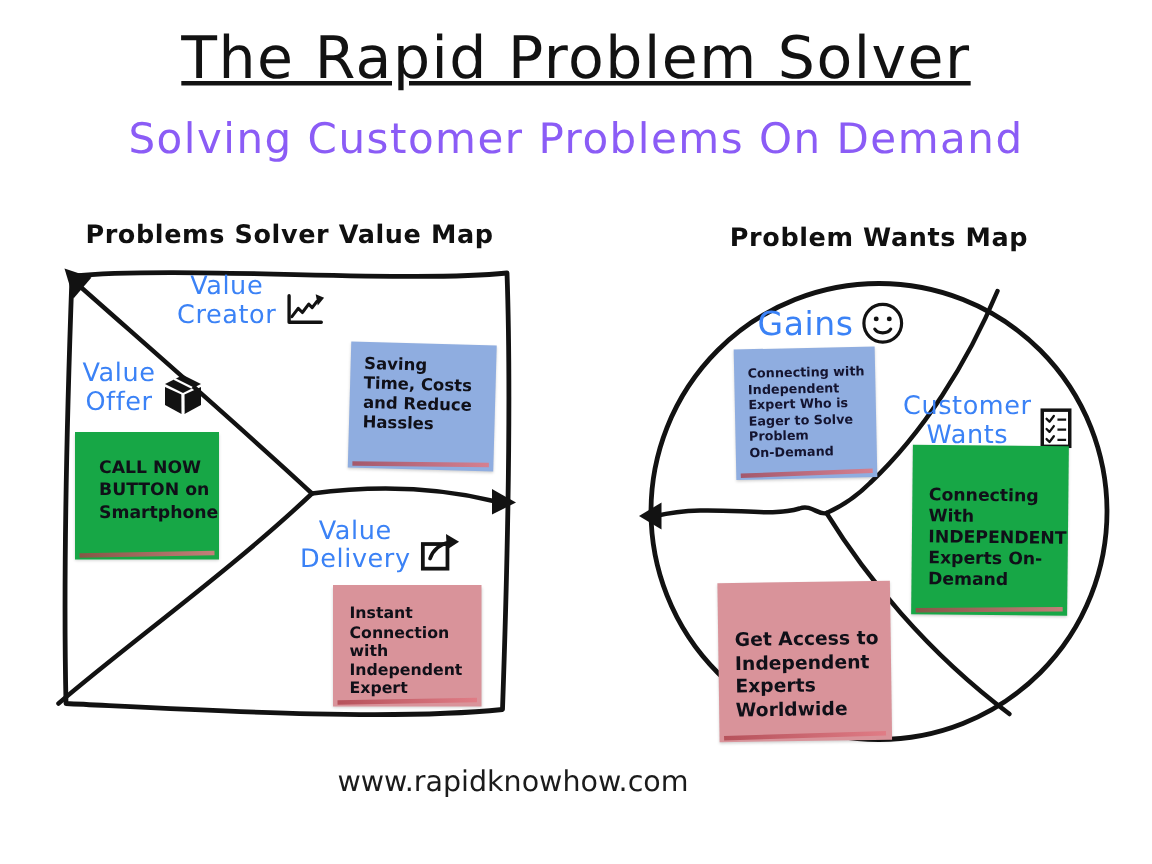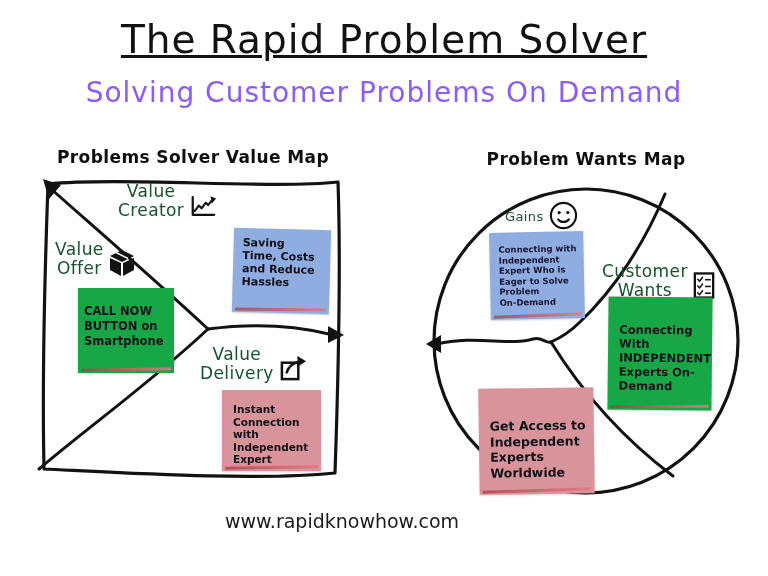--- a/index.html
+++ b/index.html
@@ -16,41 +16,41 @@
     letter-spacing:1px;font-weight:500;text-decoration:underline;
   }
   .subtitle{
     left:0;top:76px;width:768px;font-size:28px;line-height:34px;color:#8b5cf6;
     letter-spacing:1px;
   }
   .map-heading{
     font-size:17px;font-weight:bold;color:#101010;letter-spacing:.4px;
   }
   .hand-label{
-    display:flex;align-items:flex-end;gap:5px;color:#14532d;
+    display:flex;align-items:flex-end;gap:5px;color:#3b82f6;
     font-size:17px;line-height:19px;letter-spacing:.4px;
   }
   .hand-label .txt{text-align:center;}
   .hand-label svg{flex:0 0 auto;margin-bottom:1px;}
   
   .note{
     position:absolute;box-sizing:border-box;color:#101018;font-weight:bold;
     box-shadow:0 1px 2px rgba(0,0,0,.18);
   }
   .note::after{
     content:"";position:absolute;left:3%;right:3%;bottom:2px;height:3px;
     background:linear-gradient(90deg,rgba(170,60,70,.75),rgba(225,120,130,.85));
     transform:rotate(-1deg);
   }
   .note-blue{background:#8fade0;}
   .note-green{background:#17a746;}
   .note-pink{background:#d9939a;}
   .n-blue-l{left:233px;top:229px;width:97px;height:84px;padding:8px 6px 0 9px;
     font-size:11px;line-height:13px;transform:rotate(1.6deg);}
-  .n-green-l{left:78px;top:288px;width:96px;height:85px;padding:16px 4px 0 6px;
+  .n-green-l{left:50px;top:288px;width:96px;height:85px;padding:16px 4px 0 16px;
     font-size:11.5px;line-height:15px;}
   .n-pink-l{left:222px;top:390px;width:99px;height:81px;padding:13px 4px 0 11px;
     font-size:10.5px;line-height:12.5px;}
   .n-blue-r{left:490px;top:232px;width:94px;height:87px;padding:12px 4px 0 9px;
     font-size:8.5px;line-height:10.5px;transform:rotate(-1.2deg);color:#141430;}
   .n-green-r{left:608px;top:297px;width:104px;height:113px;padding:26px 4px 0 11px;
     font-size:11.5px;line-height:14px;transform:rotate(.6deg);}
   .n-pink-r{left:479px;top:388px;width:115px;height:106px;padding:30px 4px 0 11px;
     font-size:12.5px;line-height:15.5px;transform:rotate(-.8deg);}
   .footer{
@@ -125,21 +125,21 @@
   <div class="abs map-heading center" style="left:425px;top:149px;width:322px;">Problem Wants Map</div>
 
   <svg class="abs" style="left:425px;top:184px;" width="322" height="318" viewBox="0 0 322 318">
     <circle class="ink" stroke-width="3.2" cx="161" cy="157" r="152"></circle>
     <path class="ink" stroke-width="3" d="M240,10 C220,58 190,105 155,138 C145,148 135,154 126,158"></path>
     <path class="ink" stroke-width="3" d="M12,160 C50,151 85,162 108,155 C116,152 121,160 126,158"></path>
     <path class="ink" stroke-width="3" d="M126,158 C152,200 192,250 248,292"></path>
     <polygon points="16,151 1,160 16,169" fill="#121212"></polygon>
   </svg>
 
-  <div class="abs hand-label" style="left:505px;top:201px;font-size:13px;align-items:center;">
+  <div class="abs hand-label" style="left:505px;top:201px;font-size:22px;align-items:center;">
     <span class="txt">Gains</span>
     <svg width="29" height="29" viewBox="0 0 30 30">
       <circle class="ink" stroke-width="2.2" cx="15" cy="15" r="13"></circle>
       <circle cx="10.5" cy="12" r="1.7" fill="#121212"></circle>
       <circle cx="19.5" cy="12" r="1.7" fill="#121212"></circle>
       <path class="ink" stroke-width="2.2" d="M9.5,19 C11.5,22.5 18.5,22.5 20.5,19"></path>
     </svg>
   </div>
 
   <div class="abs hand-label" style="left:602px;top:262px;">

